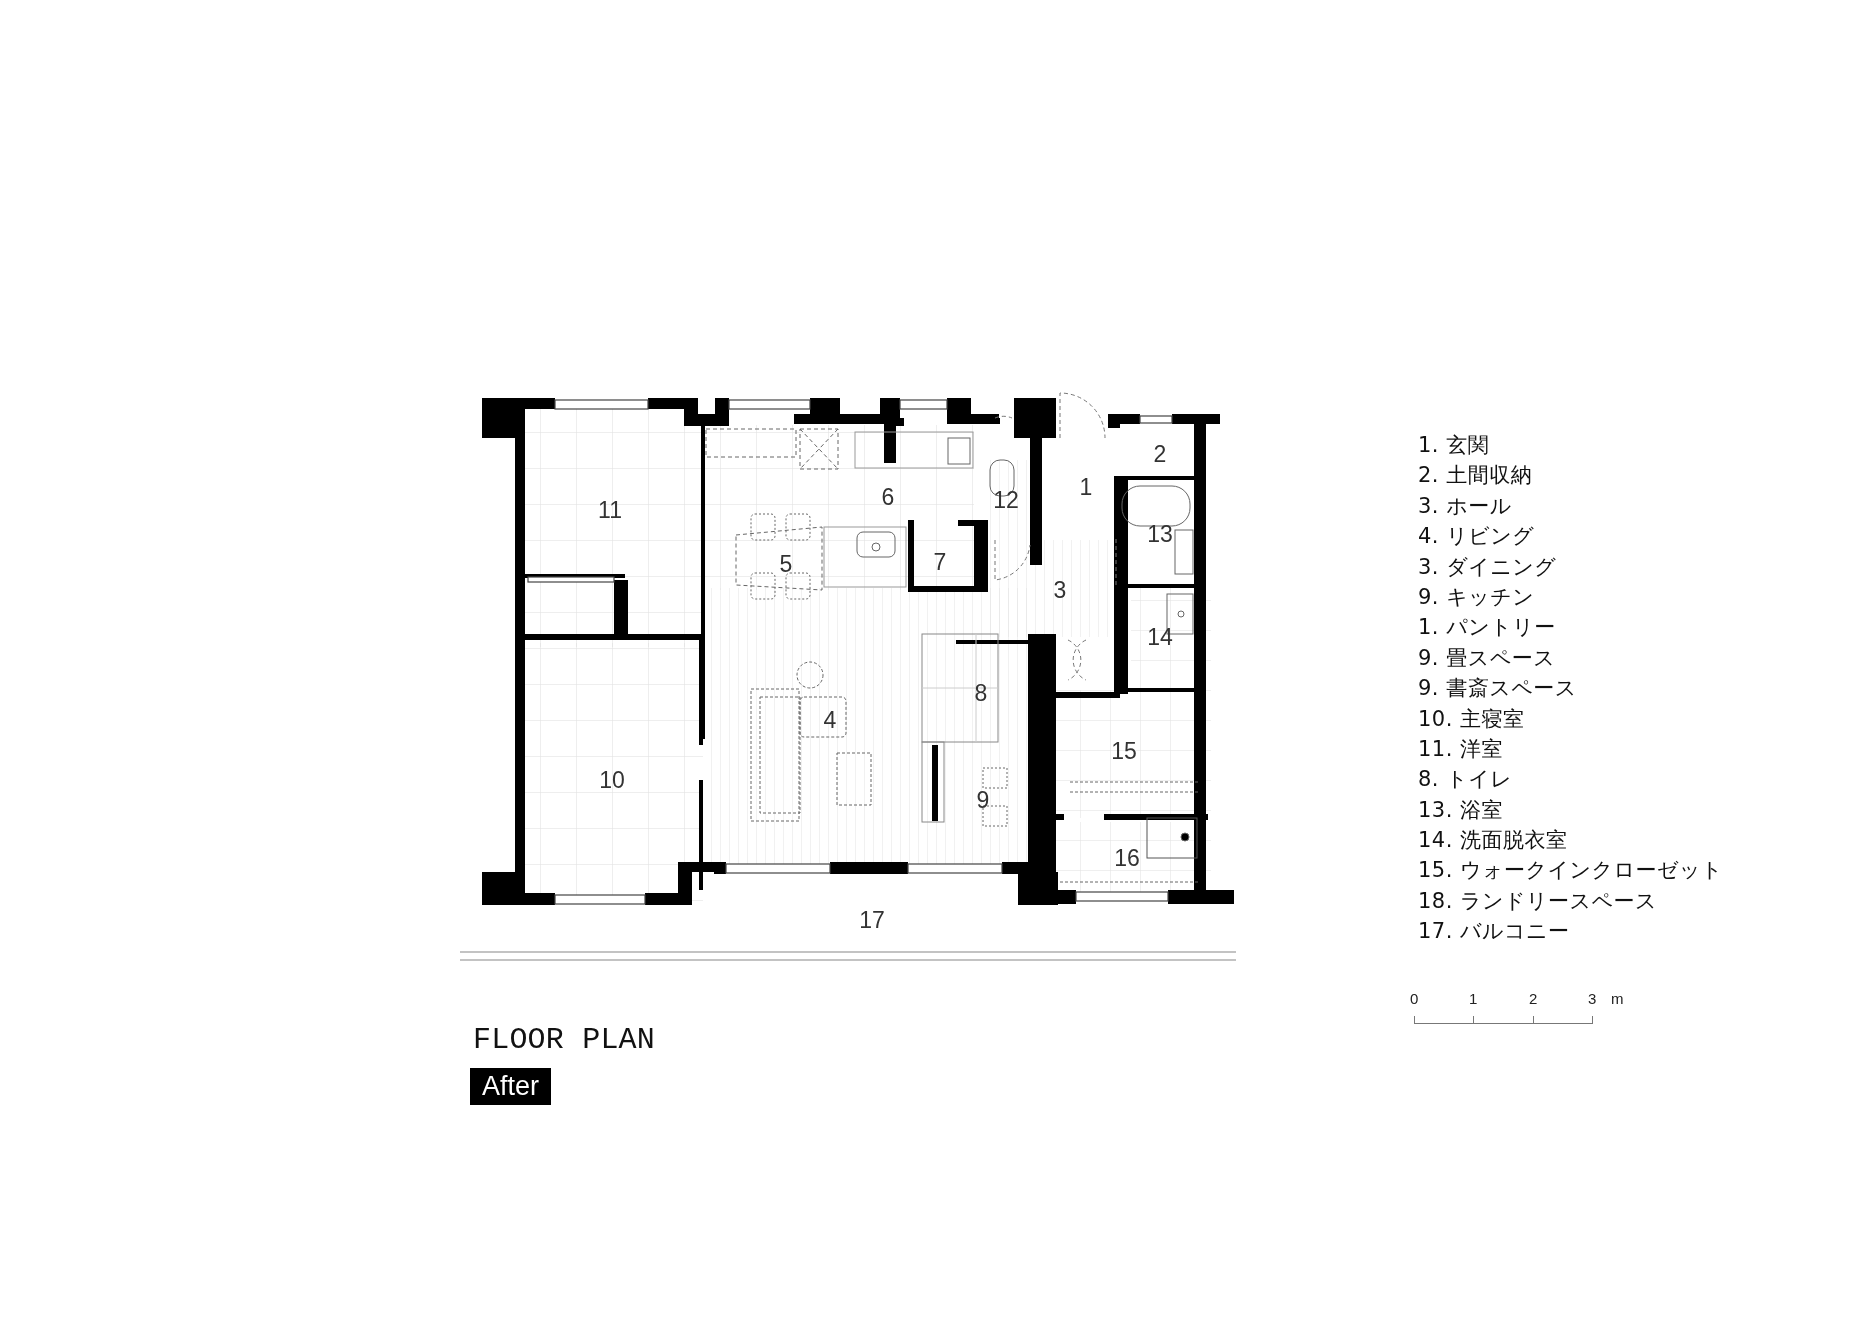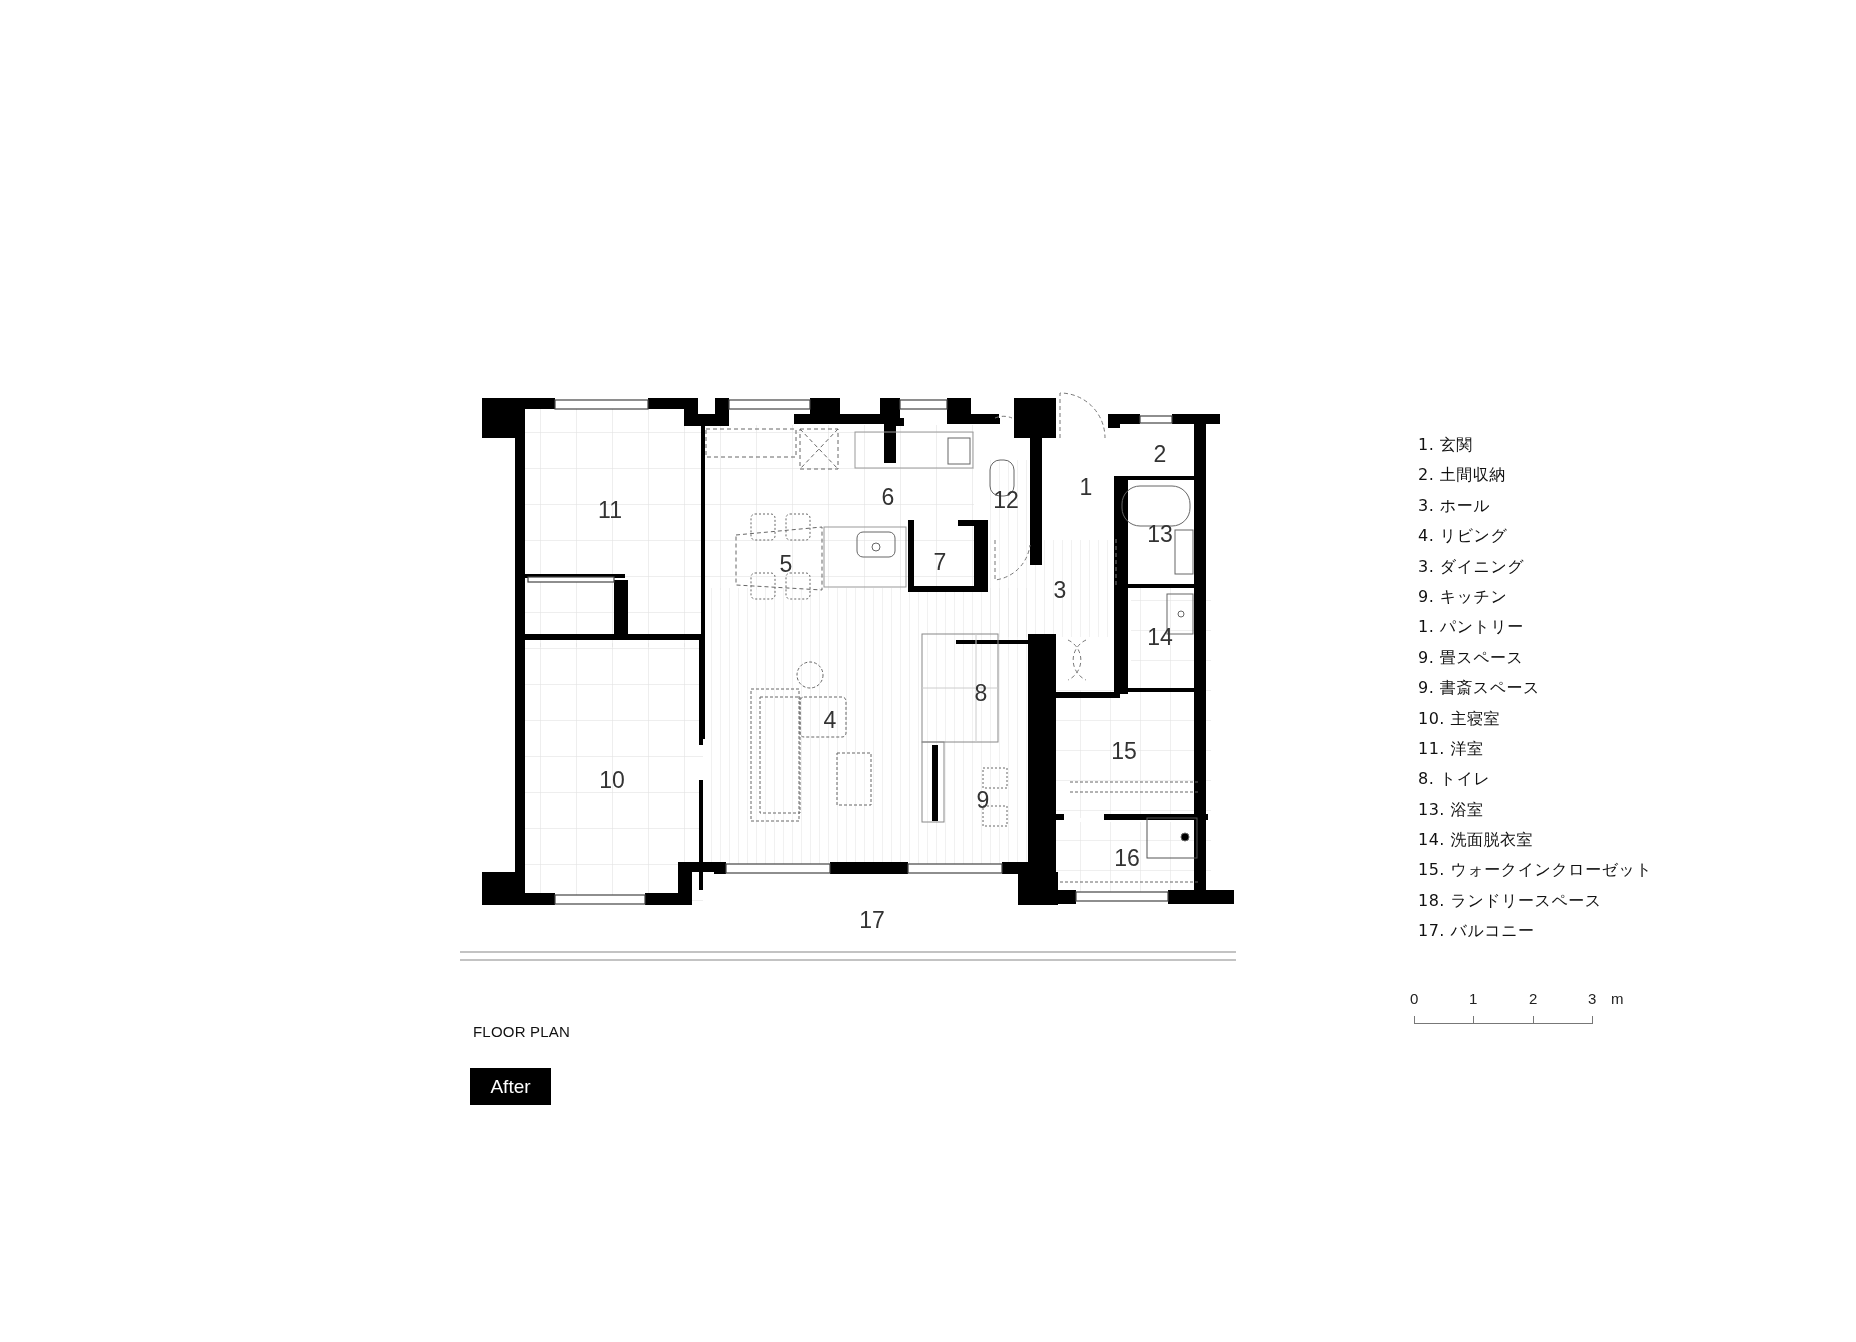--- a/index.html
+++ b/index.html
@@ -1,28 +1,28 @@
 <!DOCTYPE html>
 <html><head>
 <meta charset="utf-8">
 <style>
   html, body { margin: 0; padding: 0; background: #ffffff; }
   body { width: 1856px; height: 1342px; position: relative; overflow: hidden;
          font-family: "Liberation Sans", "DejaVu Sans", sans-serif; color: #111; }
   #plan { position: absolute; left: 0; top: 0; }
   .room-label { font-family: "Liberation Sans", sans-serif; font-size: 23px; fill: #333; }
   .legend { position: absolute; left: 1418px; top: 430px; margin: 0; padding: 0; list-style: none; }
-  .legend li { font-family: "DejaVu Sans", sans-serif; font-size: 16px; height: 30.4px; line-height: 30.4px; color: #111; white-space: nowrap; letter-spacing: 0.5px; }
+  .legend li { font-family: "DejaVu Sans", sans-serif; font-size: 21px; height: 30.4px; line-height: 30.4px; color: #111; white-space: nowrap; letter-spacing: 0.5px; }
   .scale { position: absolute; left: 1410px; top: 990px; width: 240px; height: 50px; }
   .scale .tick-label { position: absolute; top: 0; font-family: "Liberation Sans", sans-serif; font-size: 15px; color: #222; }
   .scale .bar { position: absolute; left: 4px; top: 33px; width: 179px; height: 0; border-bottom: 1px solid #777; }
   .scale .tick { position: absolute; top: 26px; width: 0; height: 8px; border-left: 1px solid #777; }
-  .title { position: absolute; left: 473px; top: 1023px; font-family: Liberation Sans, sans-serif; font-size: 15px; letter-spacing: 0.2px; color: #111; }
+  .title { position: absolute; left: 473px; top: 1023px; font-family: Liberation Mono, monospace; font-size: 30px; letter-spacing: 0.2px; color: #111; }
   .badge { position: absolute; left: 470px; top: 1068px; width: 81px; height: 37px; background: #000; color: #fff;
-           font-family: "Liberation Sans", sans-serif; font-size: 19px; line-height: 37px; text-align: center; }
+           font-family: "Liberation Sans", sans-serif; font-size: 27px; line-height: 37px; text-align: center; }
 </style>
 </head>
 <body>
 
 <svg id="plan" width="1856" height="1342" viewBox="0 0 1856 1342" xmlns="http://www.w3.org/2000/svg">
   <defs>
     <pattern id="tileGrid" width="36" height="36" patternUnits="userSpaceOnUse">
       <path d="M36 0 L0 0 0 36" fill="none" stroke="#dedede" stroke-width="1"></path>
     </pattern>
     <pattern id="woodStripes" width="9" height="9" patternUnits="userSpaceOnUse">

